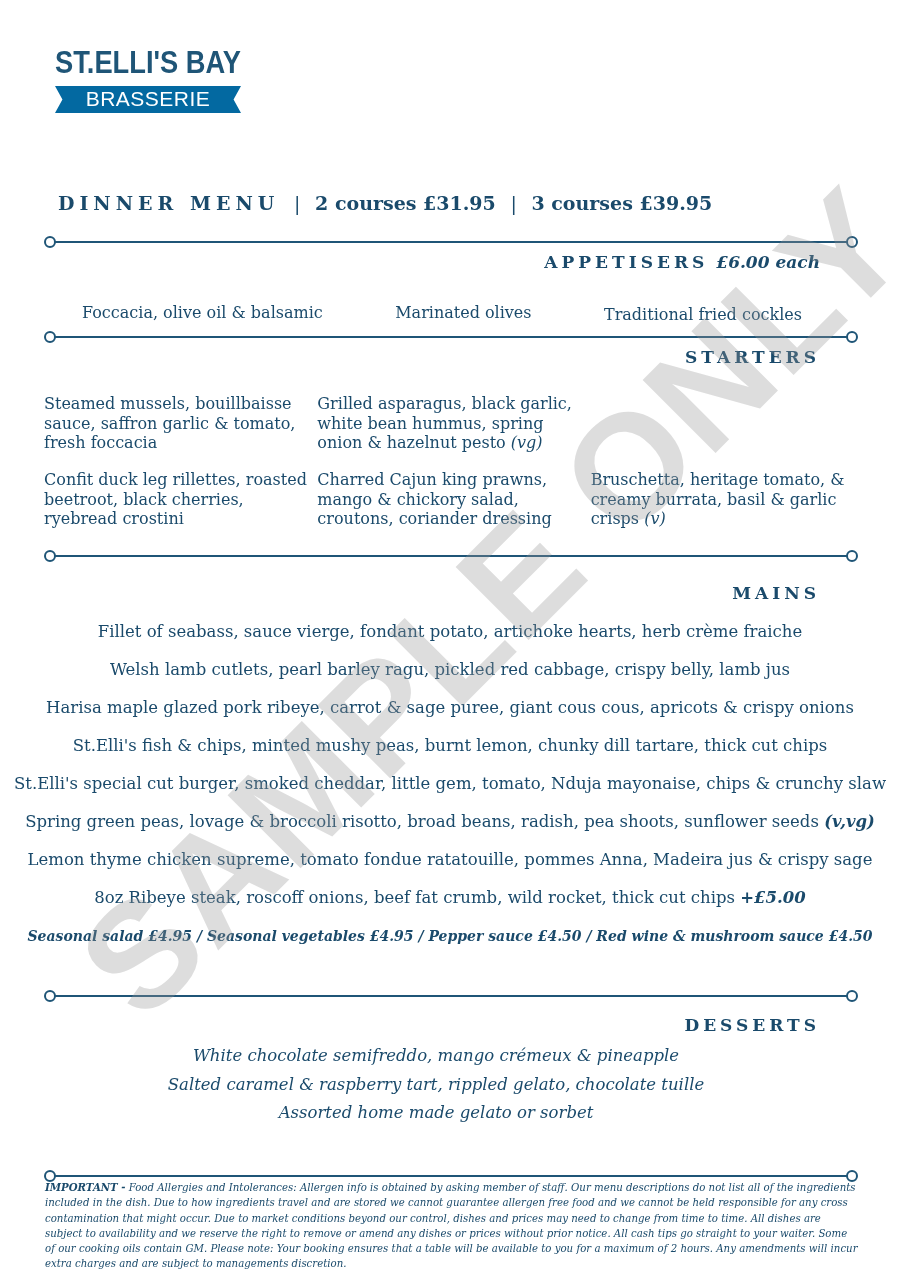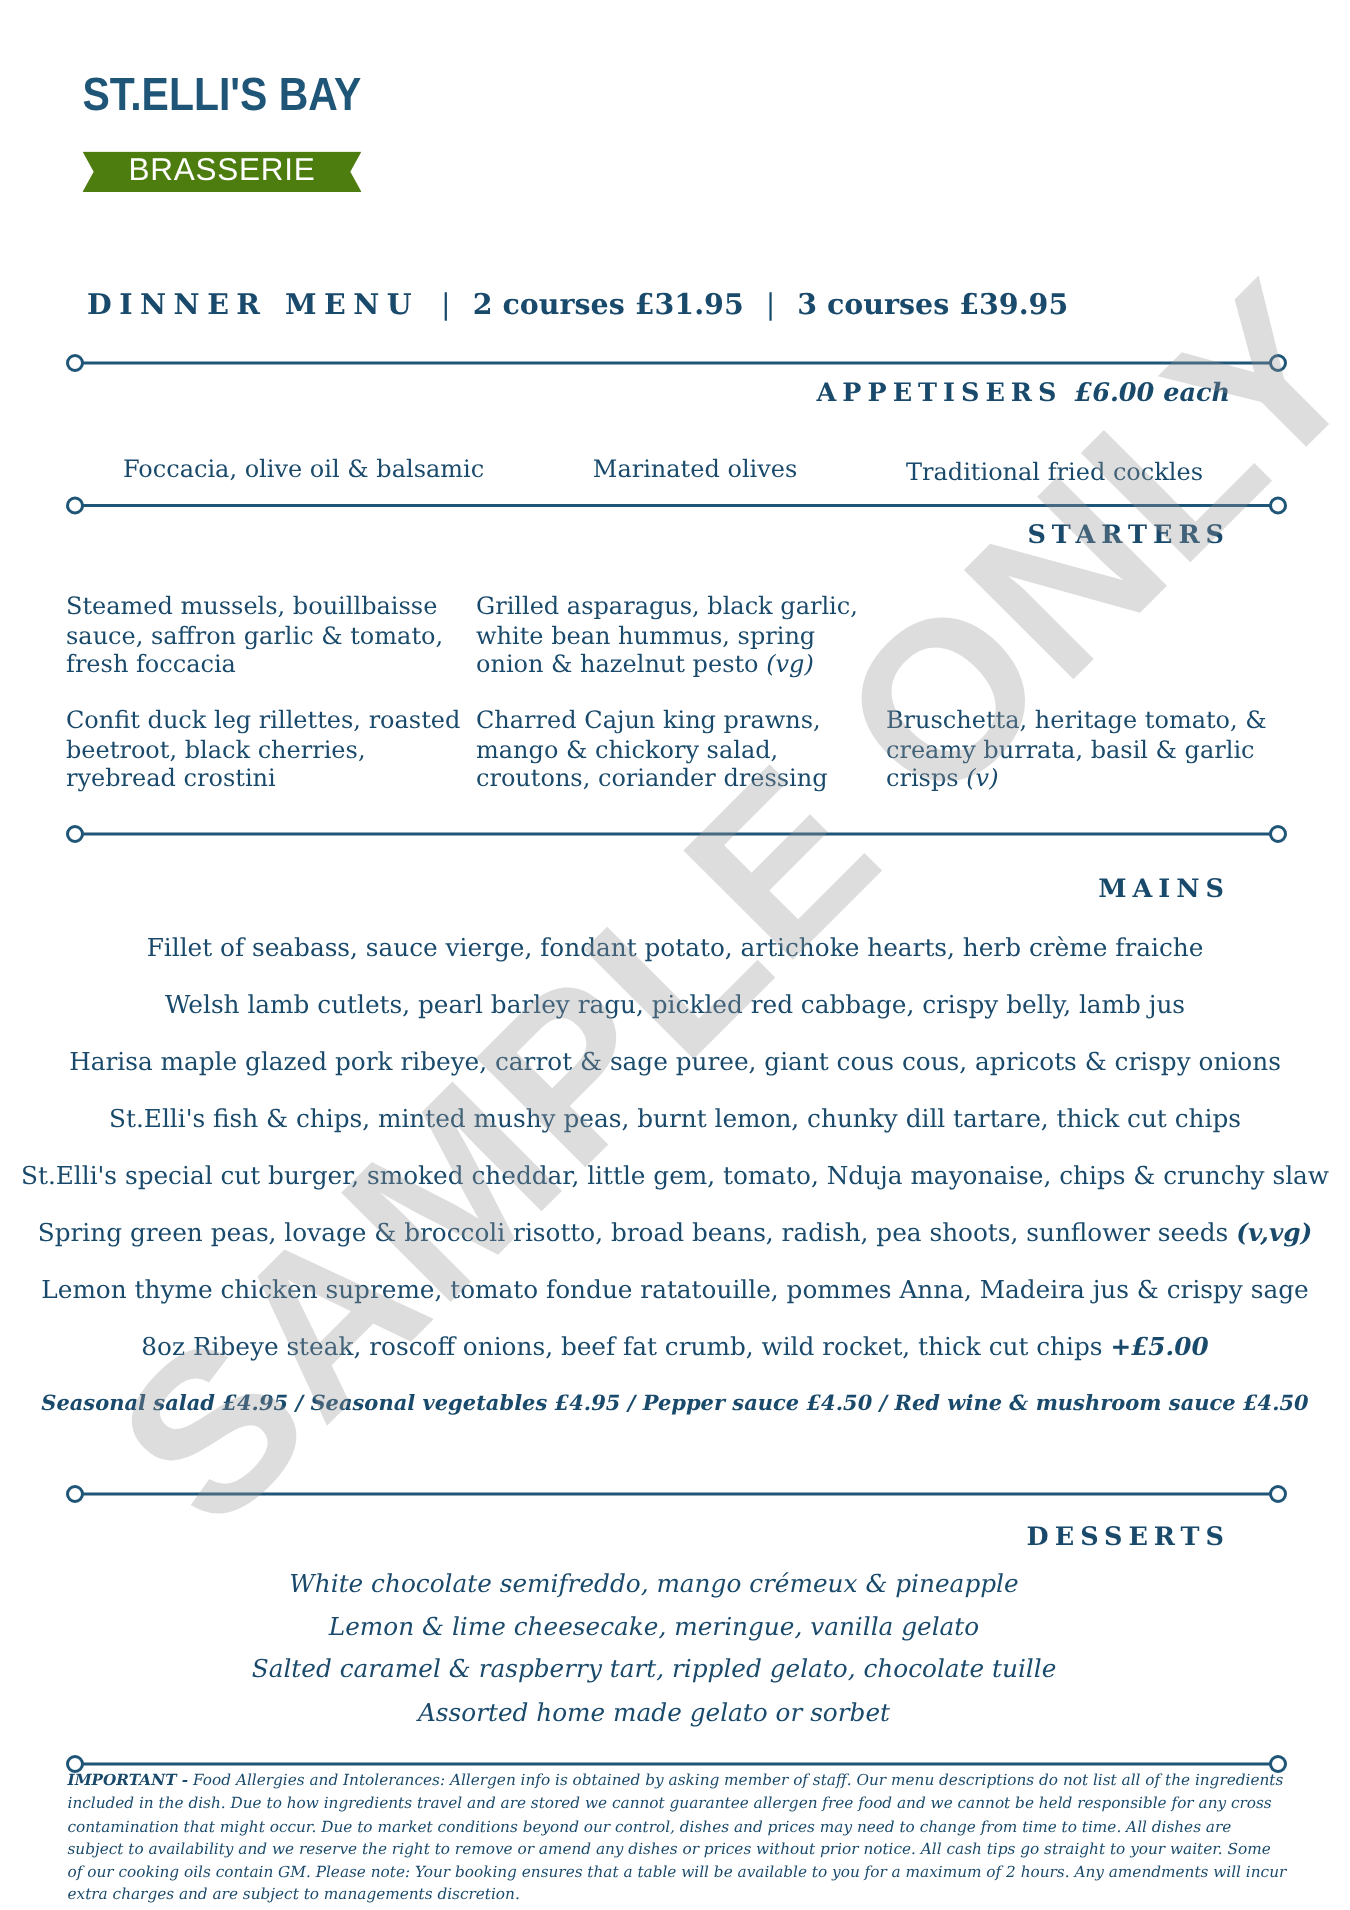--- a/index.html
+++ b/index.html
@@ -1,20 +1,20 @@
 <!DOCTYPE html>
 <html><head>
 <meta charset="utf-8">
 <style>
   html, body { margin: 0; padding: 0; background: #ffffff; }
   body { width: 900px; height: 1273px; position: relative; overflow: hidden; font-family: "DejaVu Serif", serif; color: #1a4a6b; }
   .abs { position: absolute; }
   .logo { left: 55px; top: 46px; width: 186px; }
   .logo-title { font-family: "Liberation Sans", sans-serif; font-weight: bold; font-size: 31px; letter-spacing: 0px; color: #1f5577; line-height: 34px; transform: scaleX(0.88); transform-origin: left; white-space: nowrap; }
-  .logo-banner { margin-top: 21px; height: 27px; width: 186px; background: #4d7c0f; position: relative; clip-path: polygon(0 0, 100% 0, 96% 50%, 100% 100%, 0 100%, 4% 50%); text-decoration: underline; }
+  .logo-banner { margin-top: 6px; height: 27px; width: 186px; background: #0369a1; position: relative; clip-path: polygon(0 0, 100% 0, 96% 50%, 100% 100%, 0 100%, 4% 50%); text-decoration: underline; }
   .logo-sub { position: absolute; left: 0; right: 0; top: 1px; text-align: center; font-family: "Liberation Sans", sans-serif; font-size: 21px; color: #ffffff; letter-spacing: 0.5px; }
 
   .header { left: 58px; top: 192px; font-weight: bold; font-size: 19px; white-space: nowrap; color: #1a4a6b; }
   .header .title { letter-spacing: 5px; }
   .header .sep { font-weight: normal; margin: 0 8px; }
 
   .rule { left: 44px; width: 814px; height: 12px; }
   .rule .line { position: absolute; left: 10px; right: 10px; top: 5px; height: 2px; background: #1f5577; }
   .rule .dot { position: absolute; top: 0; width: 8px; height: 8px; border: 2px solid #1f5577; border-radius: 50%; background: #fff; }
   .rule .dot.l { left: 0; }
@@ -113,21 +113,20 @@
 
 <div class="abs rule" style="top:990px">
   <div class="line"></div>
     <div class="dot l"></div>
     <div class="dot r"></div>
 </div>
 
 <div class="abs section-title" style="top:1015px">DESSERTS</div>
 <div class="abs desserts">
   <div>White chocolate semifreddo, mango crémeux &amp; pineapple</div>
-  <div>Lemon &amp; lime cheesecake, meringue, vanilla gelato</div>
   <div>Salted caramel &amp; raspberry tart, rippled gelato, chocolate tuille</div>
   <div>Assorted home made gelato or sorbet</div>
 </div>
 
 <div class="abs rule" style="top:1170px">
   <div class="line"></div>
     <div class="dot l"></div>
     <div class="dot r"></div>
 </div>
 

